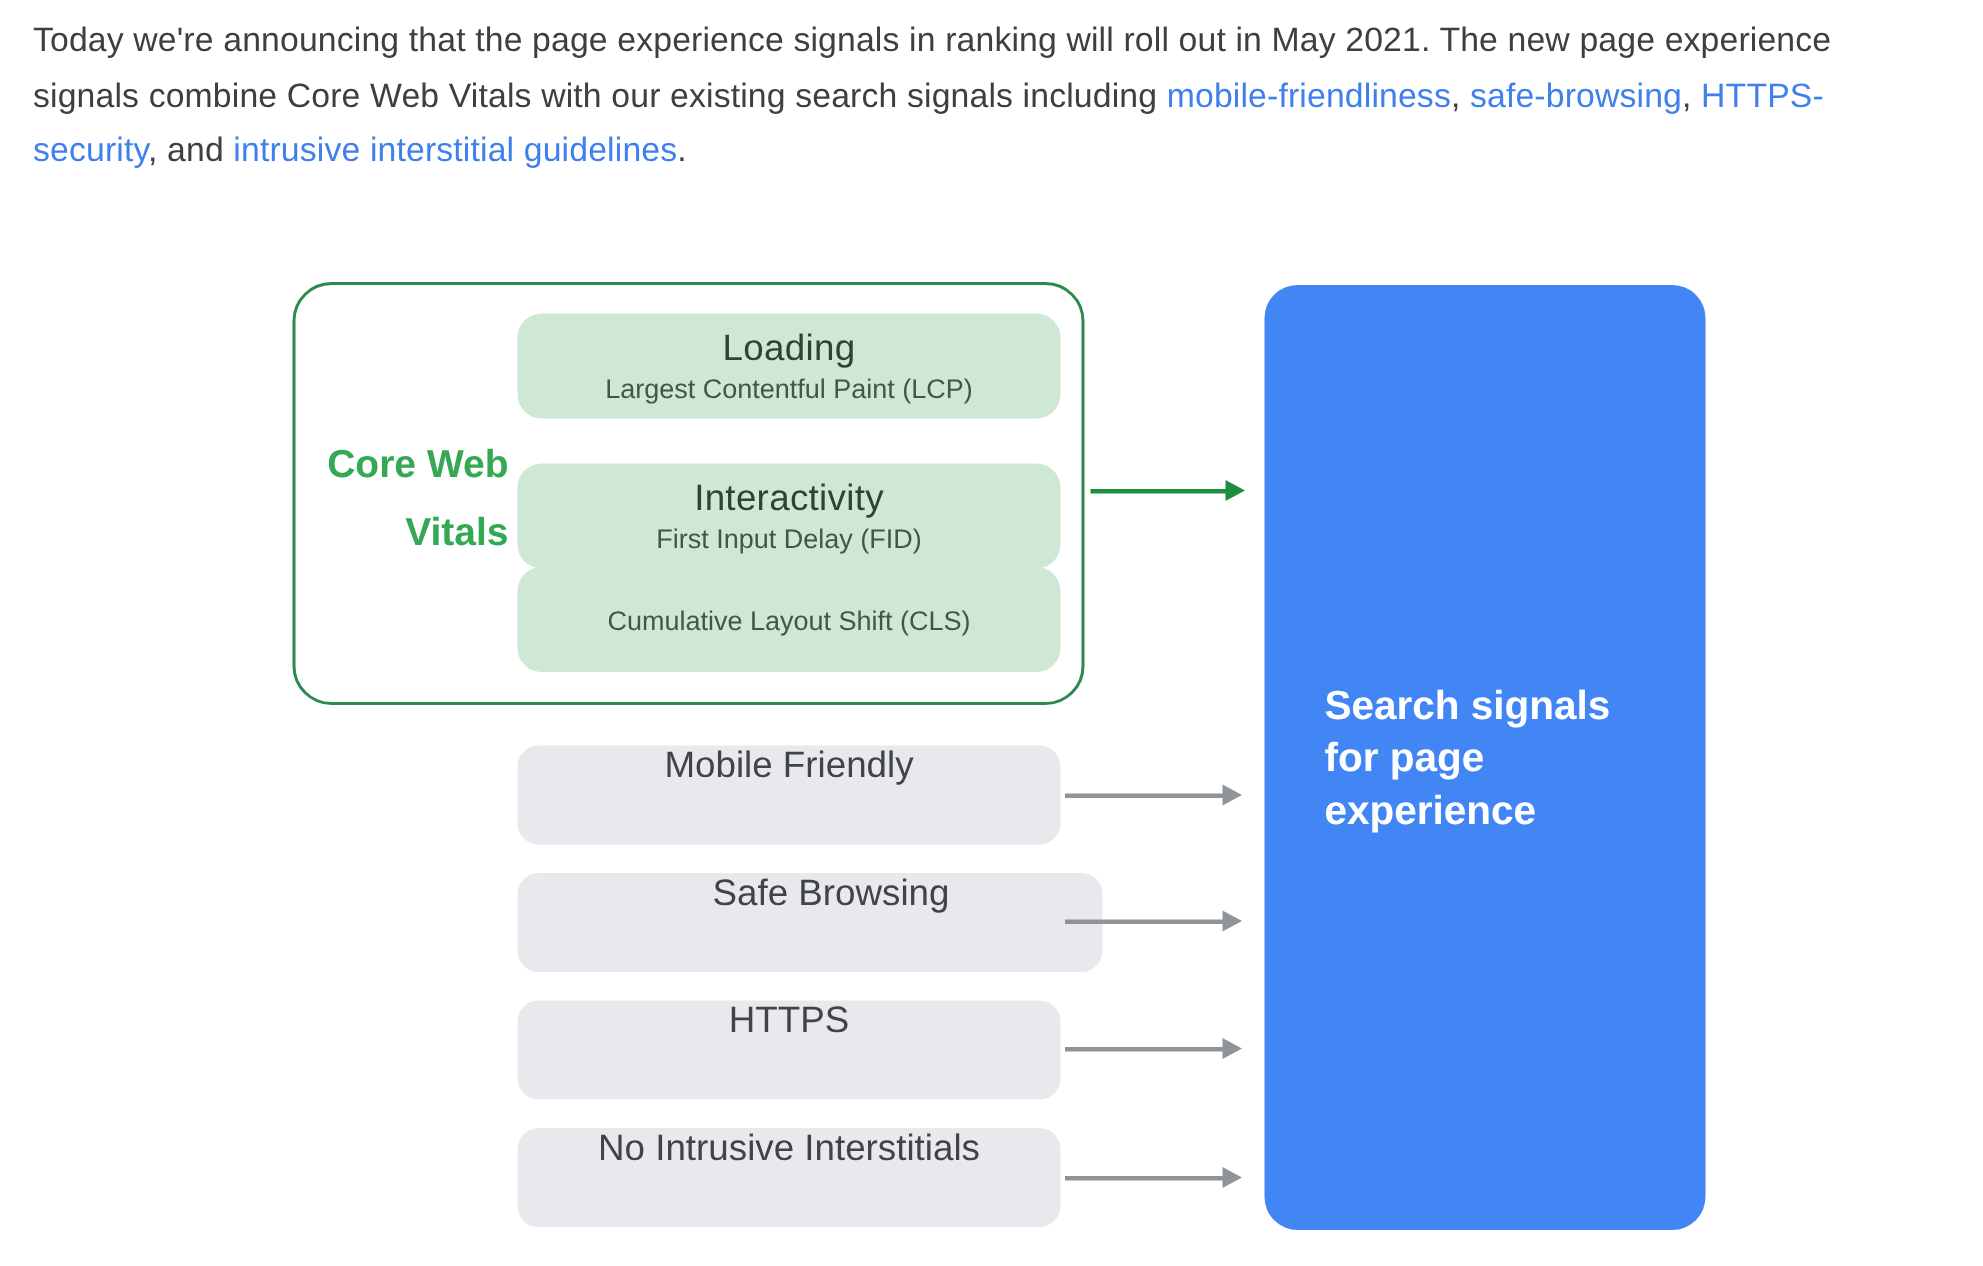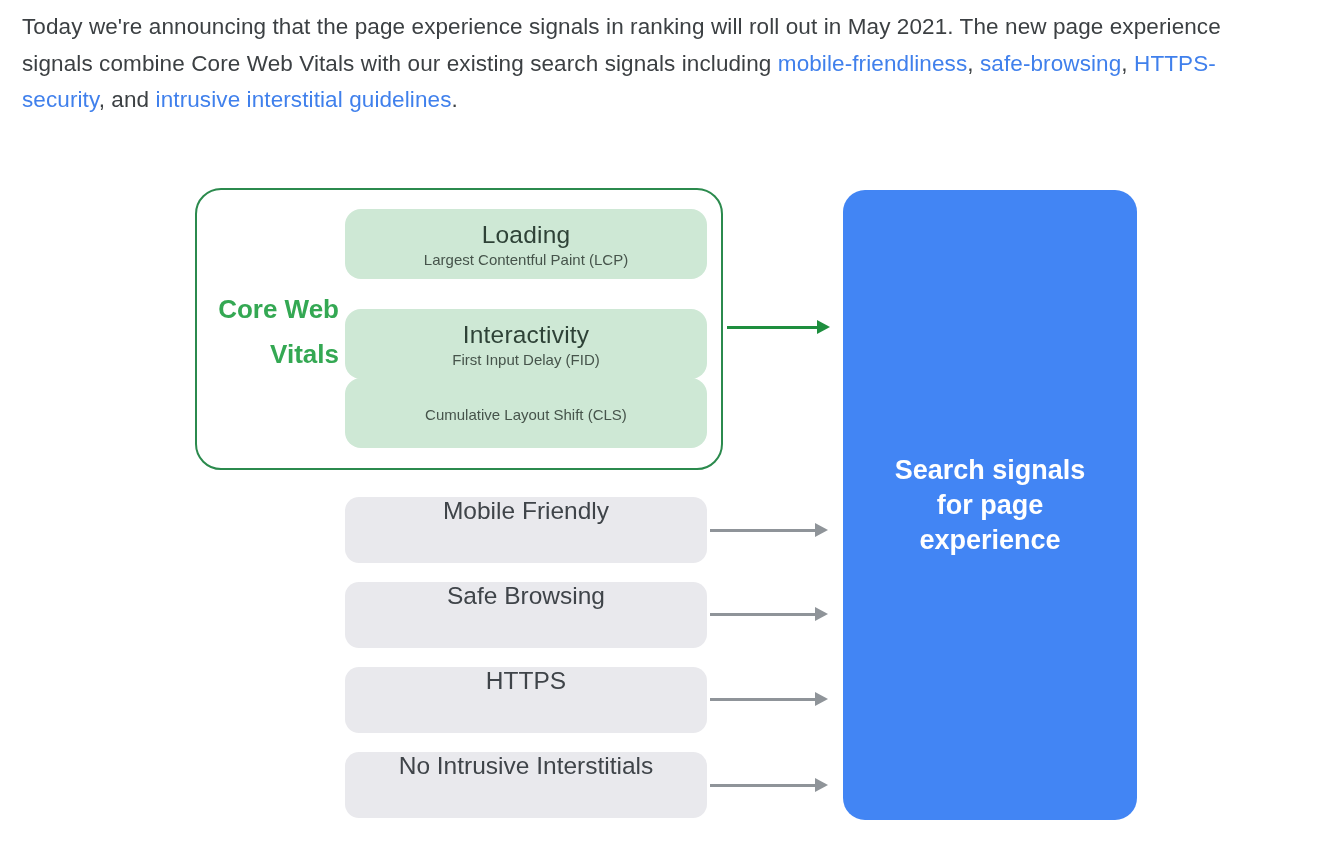--- a/index.html
+++ b/index.html
@@ -19,30 +19,30 @@
                  background:#ffffff; }
 
   .cwv-label { left:203px; top:287px; width:136px; text-align:right;
                font-size:26px; font-weight:bold; color:#34a853; line-height:45px; }
 
   .green-card { left:345px; width:362px; height:70px; background:#cee8d5;
                 border-radius:16px; display:flex; flex-direction:column;
                 align-items:center; justify-content:center; box-sizing:border-box; }
   .g1 { top:209px; } .g2 { top:293px;margin-top:16px; } .g3 { top:378px; }
   .card-title { font-size:24.5px; font-weight:normal; color:#2e4237; letter-spacing:0.2px; }
-  .card-sub   { font-size:15px; color:#46544b; margin-top:2px; }
+  .card-sub   { font-size:18px; color:#46544b; margin-top:2px; }
 
   .gray-card { left:345px; width:362px; height:66px; background:#e9e9ed;
                border-radius:14px; display:flex; align-items:flex-start; justify-content:center;
                font-size:24.5px; color:#3f4449; }
-  .s1 { top:497px; } .s2 { top:582px; } .s3 { top:667px; } .s4 { top:752px; }
+  .s1 { top:497px; } .s2 { top:582px;padding-left:28px; } .s3 { top:667px; } .s4 { top:752px; }
 
   .blue-box { left:843px; top:190px; width:294px; height:630px; background:#4285f4;
               border-radius:22px; display:flex; align-items:center; justify-content:center; }
-  .blue-label { width:214px; text-align:center; color:#ffffff; font-size:27px;
+  .blue-label { width:214px; color:#ffffff; font-size:27px;
                 font-weight:bold; line-height:35px; }
 
   
   .arrow { position:absolute; height:14px; }
   .arrow::before { content:""; position:absolute; left:0; right:11px; top:6px;
                    height:2.5px; background:var(--c); }
   .arrow::after  { content:""; position:absolute; right:0; top:0; width:0; height:0;
                    border-left:13px solid var(--c);
                    border-top:7px solid transparent; border-bottom:7px solid transparent; }
   .arrow-cwv           { --c:#1e8e3e; left:727px; top:320px; width:103px; }

